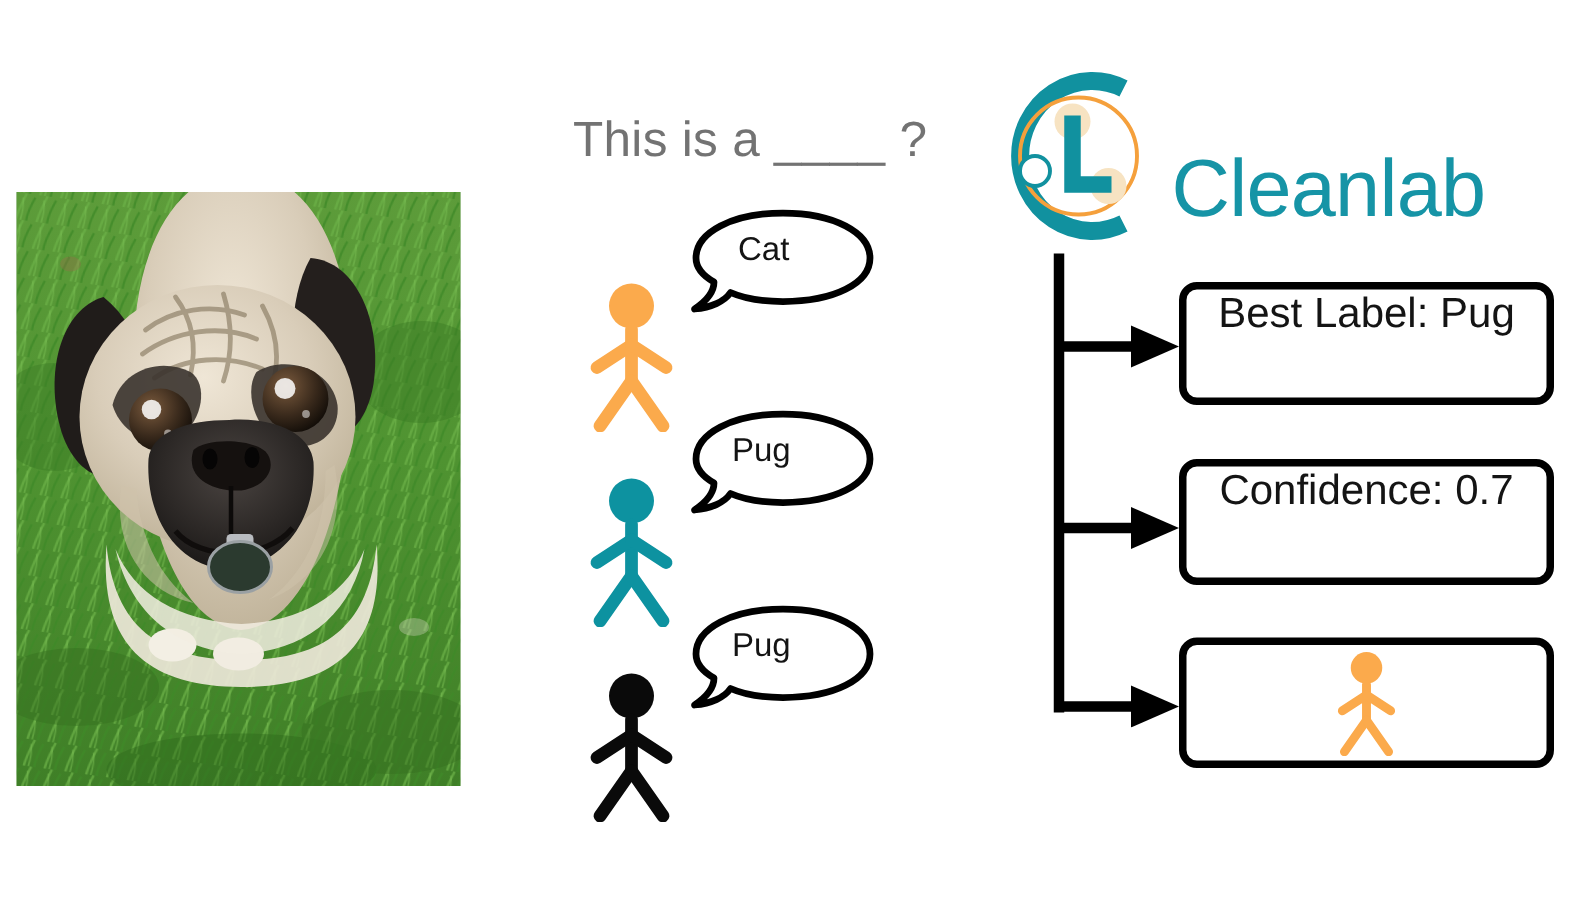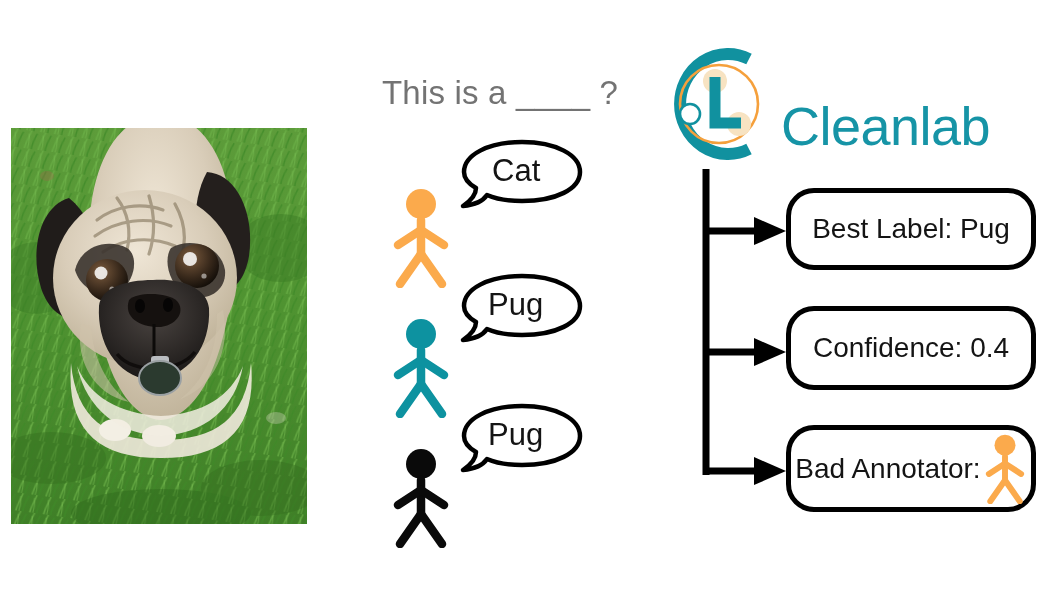--- a/index.html
+++ b/index.html
@@ -38,21 +38,21 @@
     white-space: nowrap;
     color: #737373;
   }
 
   
   .annotator-row { position: absolute; }
   .stick-figure  { position: absolute; }
   .speech-bubble { position: absolute; }
   .bubble-text {
     position: absolute;
-    font-size: 31px;
+    font-size: 22px;
     color: #141414;
     white-space: nowrap;
   }
 
   
   #brand { position: absolute; left: 663px; top: 45px; height: 118px; }
   #brand-mark { position: absolute; left: 0; top: 0; width: 112px; height: 118px; }
   #brand-name {
     position: absolute;
     left: 118px;
@@ -72,25 +72,24 @@
     width: 110px;
     height: 320px;
   }
 
   
   .out-box {
     position: absolute;
     left: 786px;
     width: 250px;
     border: 5px solid #000000;
-    border-radius: 28px;
+    border-radius: 12px;
     background: #ffffff;
     box-sizing: border-box;
     display: flex;
-    align-items: center;
     justify-content: center;
   }
   #box-best-label  { top: 188px; height: 82px; }
   #box-confidence  { top: 306px; height: 84px; }
   #box-bad-annotator { top: 425px; height: 87px; }
   .out-box-text {
     font-size: 28px;
     color: #141414;
     white-space: nowrap;
   }
@@ -291,26 +290,25 @@
 
   <path d="M16 306 L70 306" stroke="#000000" stroke-width="7" fill="none"></path>
   <polygon points="64,292 96,306 64,320" fill="#000000"></polygon>
 </svg>
 
 <div class="out-box" id="box-best-label">
   <span class="out-box-text">Best Label: Pug</span>
 </div>
 
 <div class="out-box" id="box-confidence">
-  <span class="out-box-text">Confidence: 0.4</span>
+  <span class="out-box-text">Confidence: 0.7</span>
 </div>
 
 <div class="out-box" id="box-bad-annotator">
   <div class="out-box-inner">
-    <span class="out-box-text">Bad Annotator:</span>
     <svg id="bad-annotator-figure" viewBox="0 0 58 100" aria-hidden="true">
       <circle cx="29" cy="16" r="15" fill="#FBAA4C"></circle>
       <g stroke="#FBAA4C" stroke-width="8.5" stroke-linecap="round" fill="none">
         <path d="M29 32 L29 68"></path>
         <path d="M29 42 L6 57"></path>
         <path d="M29 42 L52 57"></path>
         <path d="M29 66 L8 96"></path>
         <path d="M29 66 L50 96"></path>
       </g>
     </svg>

